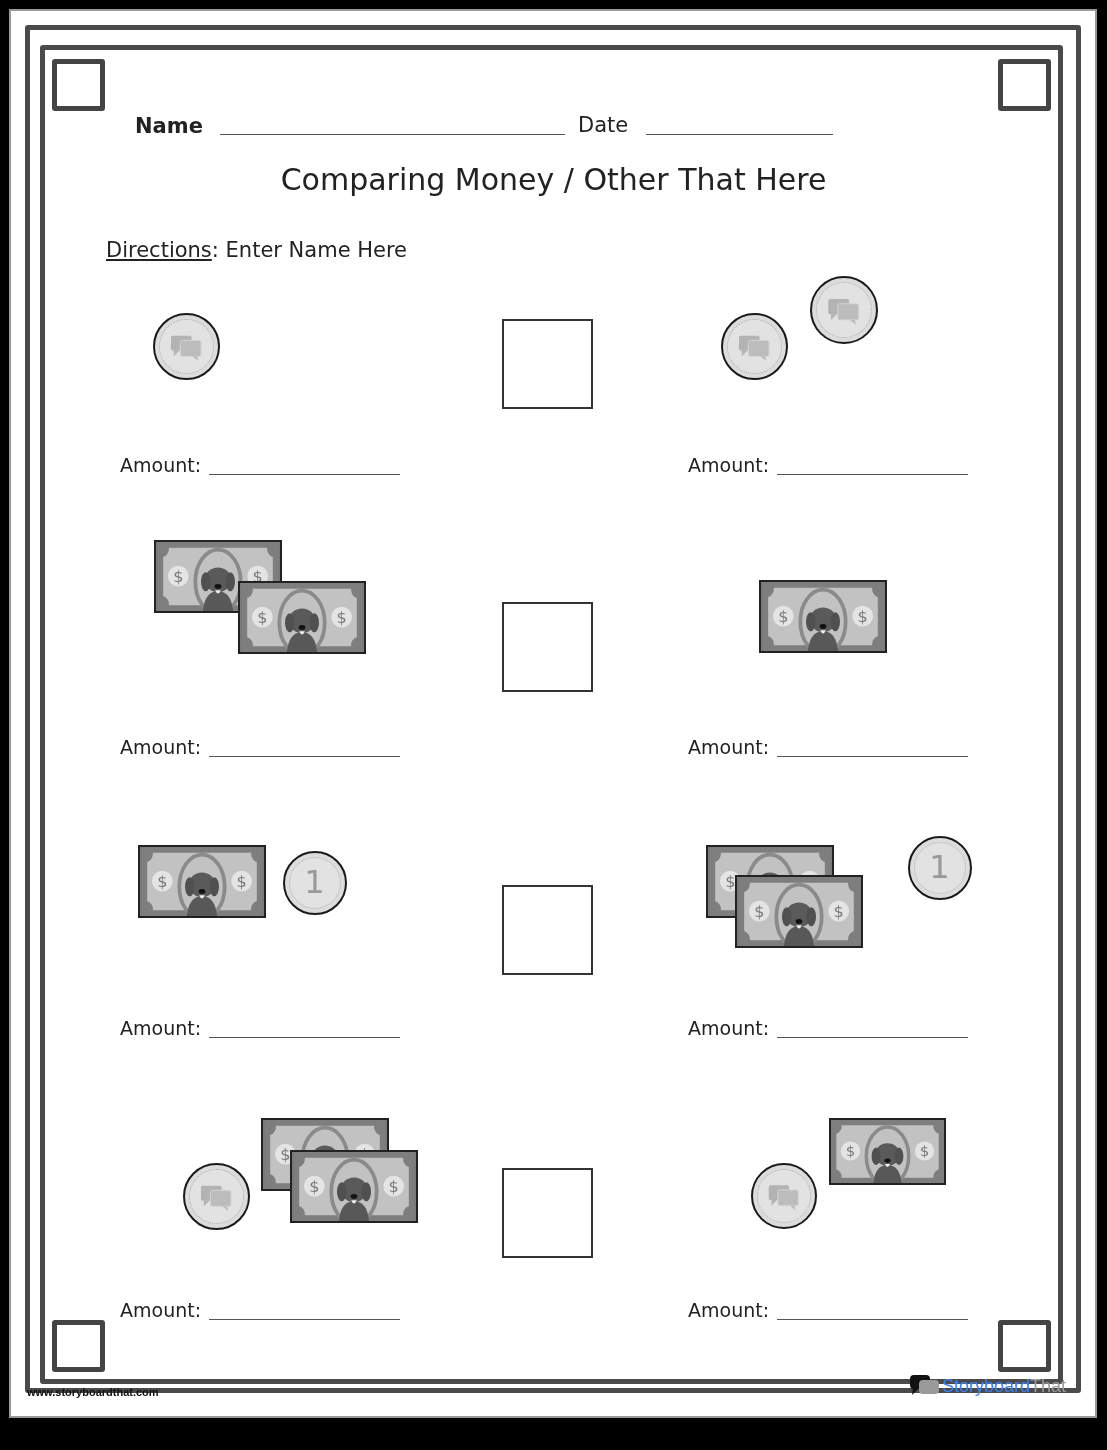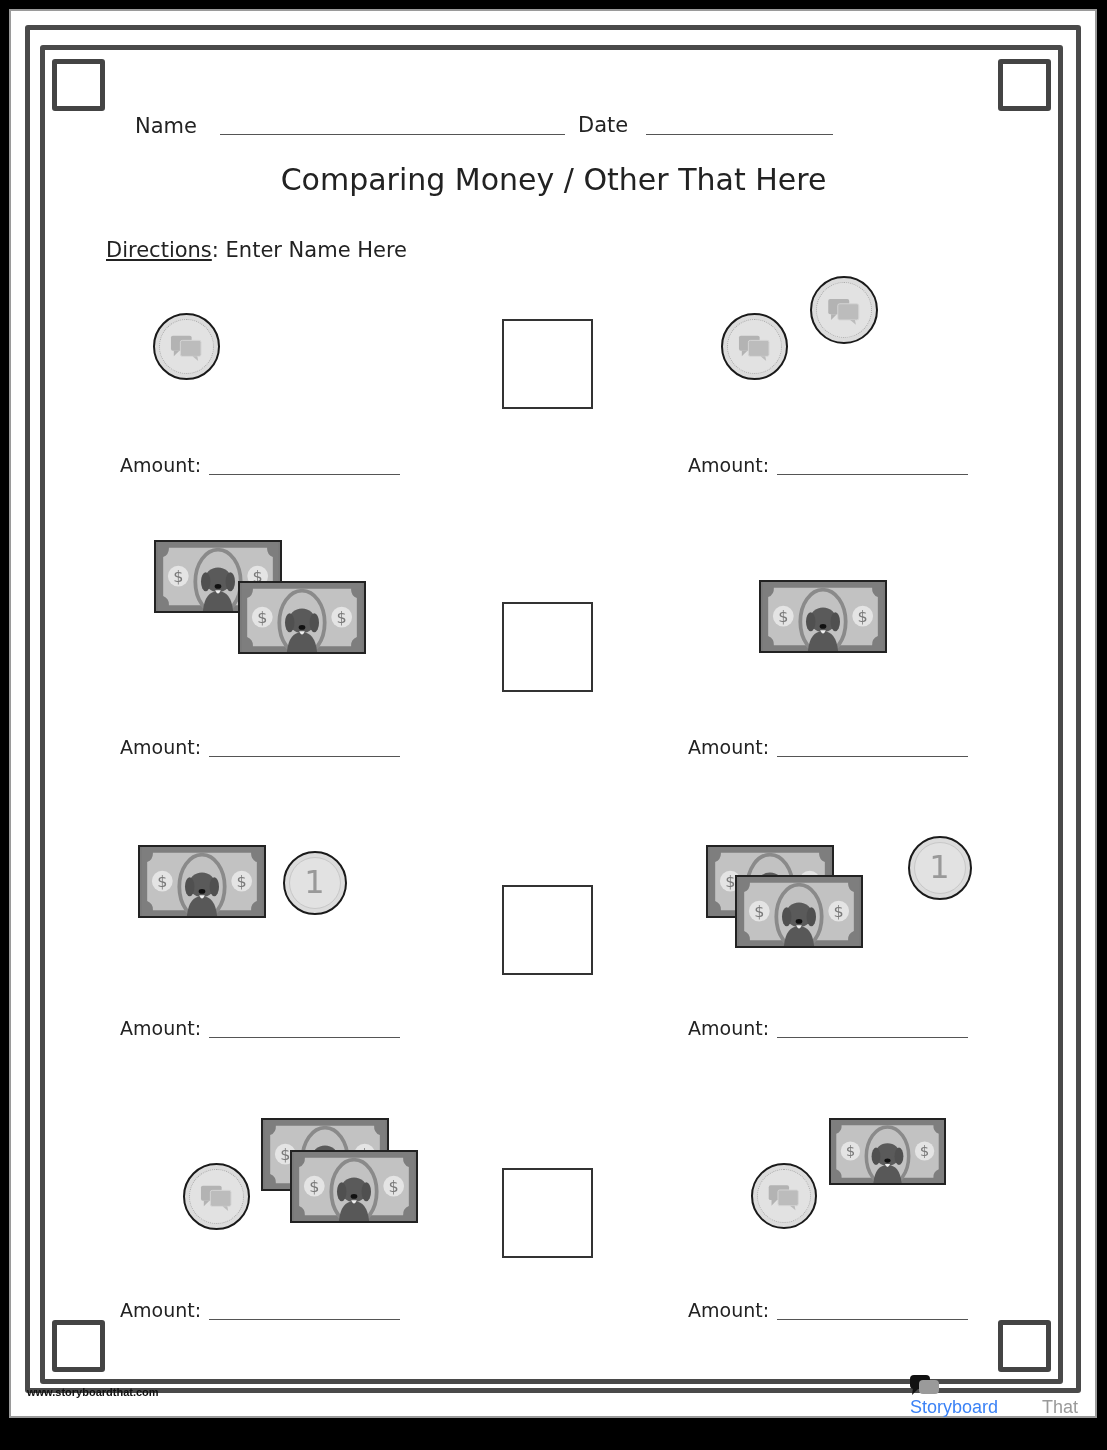--- a/index.html
+++ b/index.html
@@ -20,35 +20,35 @@
   .directions-u { text-decoration:underline; }
   .answer-box { position:absolute; width:91px; height:90px; border:2px solid #333; box-sizing:border-box; background:#fff; }
   .amount { font-size:19px; }
   .coin { position:absolute; border-radius:50%; border:2.5px solid #1a1a1a; background:#dcdcdc; box-sizing:border-box; }
   .coin .ring { position:absolute; inset:4px; border-radius:50%; border:1.5px dotted #aaa; background:#e2e2e2; }
   .coin svg { position:absolute; inset:0; }
   .bill { position:absolute; width:128px; height:73px; border:2px solid #222; box-sizing:border-box; background:#7a7a7a; overflow:hidden; }
   .bill svg { display:block; }
   .footer-url { position:absolute; left:27px; top:1386px; font-size:11px; font-weight:bold; color:#111; font-family:"Liberation Sans", sans-serif;text-align:center; }
   .brand { position:absolute; left:910px; top:1374px; font-size:18px; font-family:"Liberation Sans", sans-serif; }
-  .brand .b1 { color:#3b82f6; } .brand .b2 { color:#9a9a9a;padding-left:44px; }
+  .brand .b1 { color:#3b82f6; } .brand .b2 { color:#9a9a9a; }
 </style>
 </head>
 <body>
 
 <div class="page"></div>
 <div class="frame-outer"></div>
 <div class="frame-inner"></div>
 
 <div class="corner" style="left:52px;top:59px;"></div>
 <div class="corner" style="left:998px;top:59px;"></div>
 <div class="corner" style="left:52px;top:1320px;"></div>
 <div class="corner" style="left:998px;top:1320px;"></div>
 
-<span class="txt label" style="left:135px;top:114px;">Name</span>
+<span class="txt label" style="left:135px;top:114px;font-weight:bold;">Name</span>
 <div class="uline" style="left:220px;top:134px;width:345px;"></div>
 <span class="txt label" style="left:578px;top:113px;">Date</span>
 <div class="uline" style="left:646px;top:134px;width:187px;"></div>
 
 <div class="txt title">Comparing Money / Other That Here</div>
 
 <div class="txt label" style="left:106px;top:238px;">
   <span class="directions-u">Directions</span><span>: Enter Name Here</span>
 </div>
 

